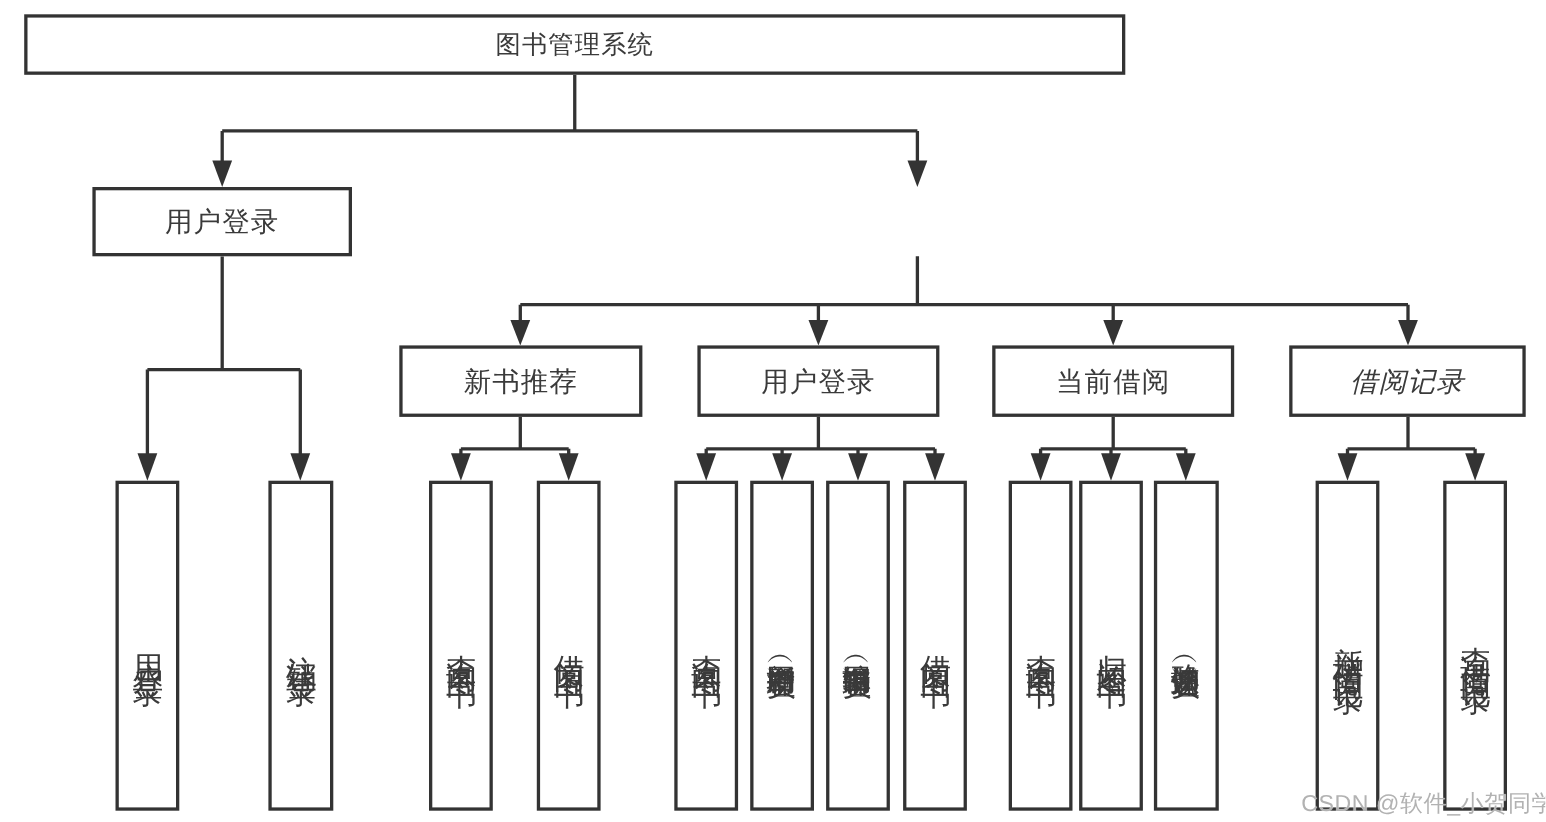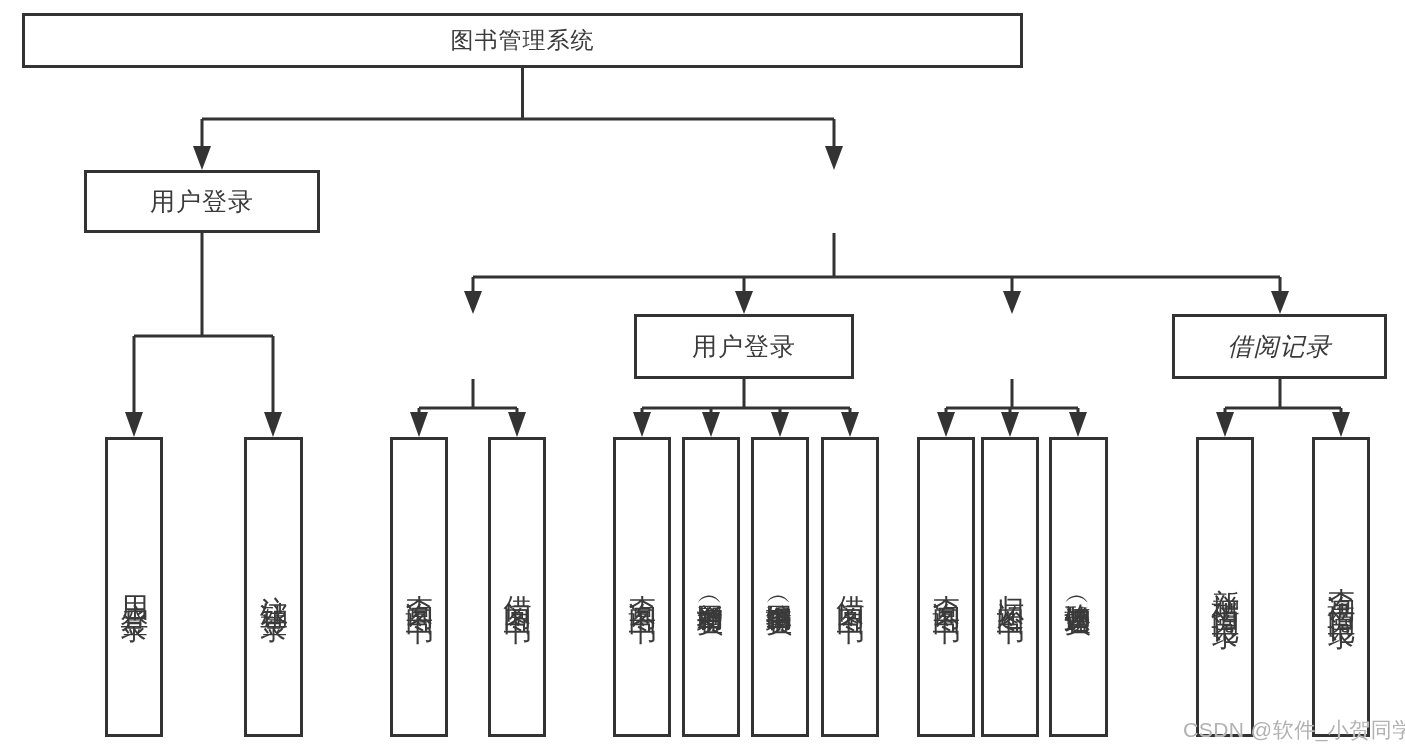--- a/index.html
+++ b/index.html
@@ -96,22 +96,28 @@
   </svg>
 
   <div class="box" style="left:22px;top:13px;width:1001px;height:55px;">
     <span class="rootlabel">图书管理系统</span>
   </div>
 
   <div class="box" style="left:84px;top:170px;width:236px;height:63px;">
     <span class="hlabel">用户登录</span>
   </div>
 
+  <div class="box" style="left:363px;top:314px;width:221px;height:65px;">
+    <span class="hlabel">新书推荐</span>
+  </div>
   <div class="box" style="left:634px;top:314px;width:220px;height:65px;">
     <span class="hlabel">用户登录</span>
+  </div>
+  <div class="box" style="left:902px;top:314px;width:220px;height:65px;">
+    <span class="hlabel">当前借阅</span>
   </div>
   <div class="box" style="left:1172px;top:314px;width:215px;height:65px;font-style:italic;">
     <span class="hlabel">借阅记录</span>
   </div>
 
   <div class="box leaf" style="left:105px;top:437px;width:58px;height:300px;">
     <span class="vt">用户登录</span>
   </div>
   <div class="box leaf" style="left:244px;top:437px;width:59px;height:300px;">
     <span class="vt">注销登录</span>

